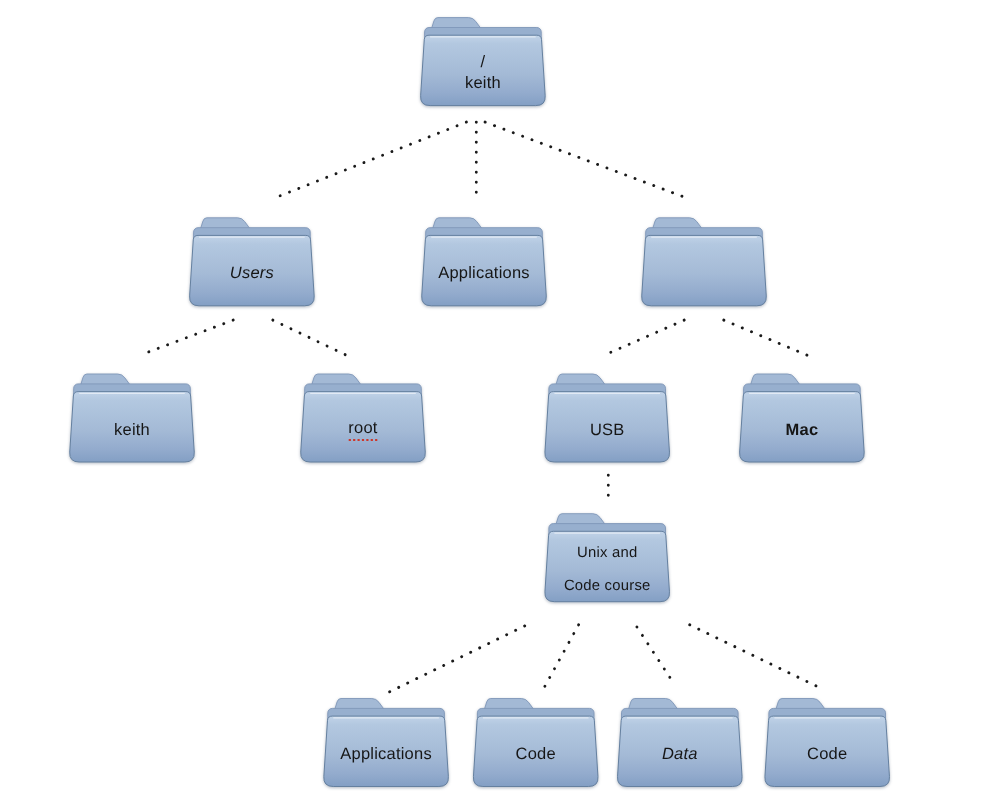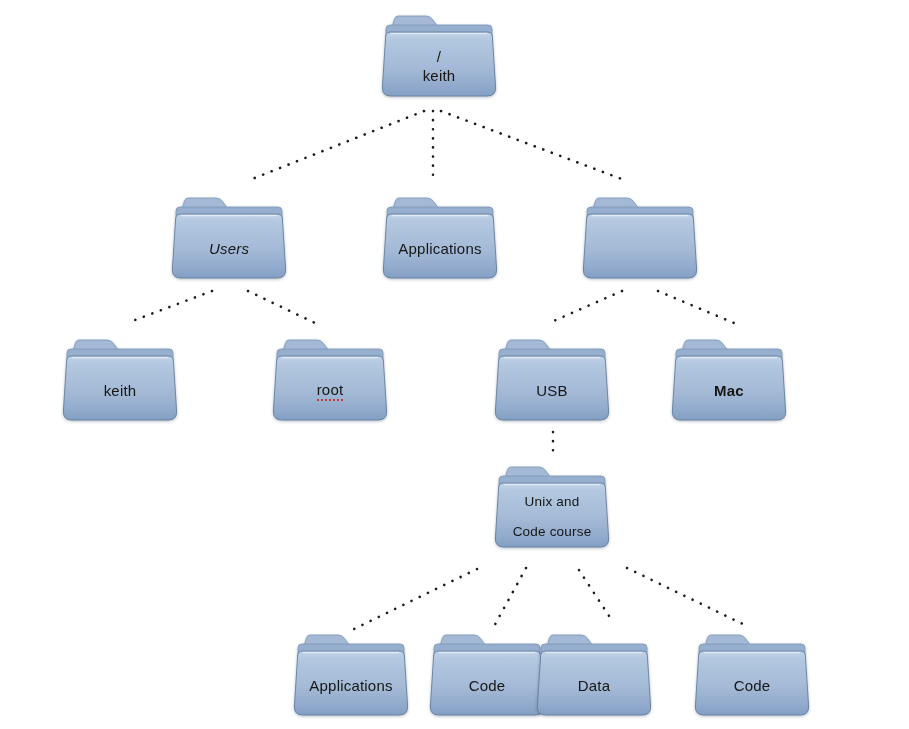--- a/index.html
+++ b/index.html
@@ -238,21 +238,21 @@
       <rect x="5" y="12" width="106" height="16" rx="4" fill="#97afce" stroke="#7e96b8" stroke-width="0.8"></rect>
       <path d="M9,19 L107,19 Q111,19 111.3,23 L114.6,74 Q115.2,83 106,83 L10,83 Q0.8,83 1.4,74 L4.7,23 Q5,19 9,19 Z" fill="url(#folderGrad)" stroke="#64809f" stroke-width="0.9"></path>
       <path d="M10,20.6 L106,20.6" stroke="rgba(255,255,255,0.55)" stroke-width="1.2"></path>
     </svg>
     <div class="folder-label">
       <span>Code</span>
 
     </div>
   </div>
 
-  <div class="folder" style="left:536px; top:632px;">
+  <div class="folder" style="left:560px; top:632px;font-style:italic;">
     <svg class="folder-icon" viewBox="0 0 116 88" width="116" height="88">
       <path d="M17,3 L45,3 Q49,3 51.5,6.5 L57,14 L11,14 L13.5,6 Q14.5,3 17,3 Z" fill="#a3b9d5" stroke="#7e96b8" stroke-width="0.8"></path>
       <rect x="5" y="12" width="106" height="16" rx="4" fill="#97afce" stroke="#7e96b8" stroke-width="0.8"></rect>
       <path d="M9,19 L107,19 Q111,19 111.3,23 L114.6,74 Q115.2,83 106,83 L10,83 Q0.8,83 1.4,74 L4.7,23 Q5,19 9,19 Z" fill="url(#folderGrad)" stroke="#64809f" stroke-width="0.9"></path>
       <path d="M10,20.6 L106,20.6" stroke="rgba(255,255,255,0.55)" stroke-width="1.2"></path>
     </svg>
     <div class="folder-label">
       <span>Data</span>
 
     </div>

